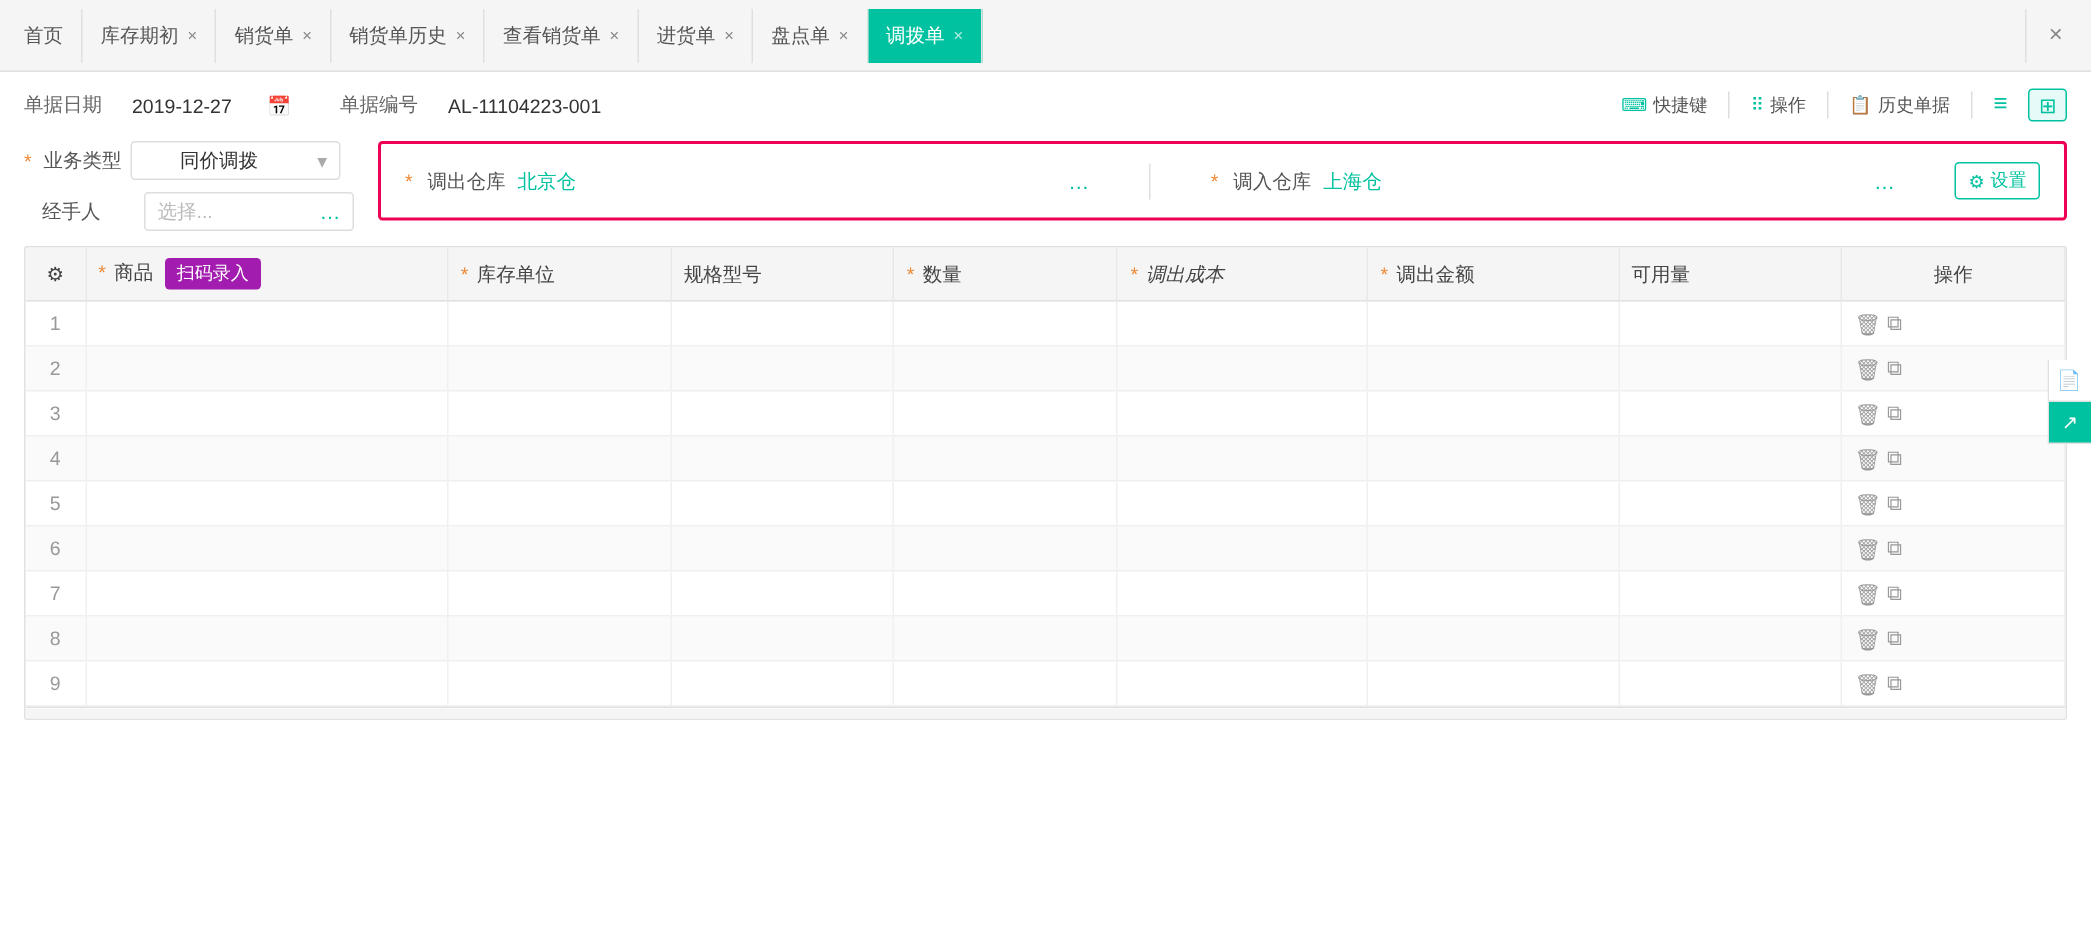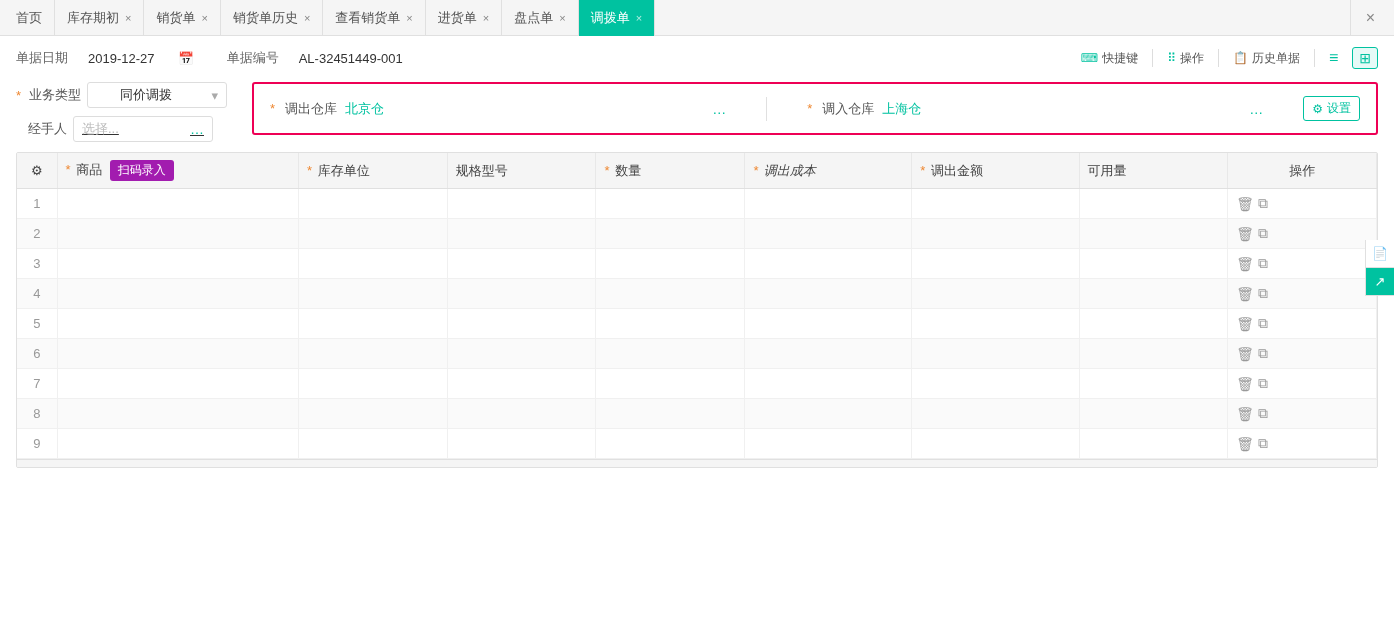--- a/index.html
+++ b/index.html
@@ -1,20 +1,20 @@
 <!DOCTYPE html>
 <html><head>
   <meta charset="utf-8">
   <style>
     * { box-sizing: border-box; margin: 0; padding: 0; }
     body { font-family: "Microsoft YaHei", "PingFang SC", Arial, sans-serif; font-size: 13px; color: #333; background: #fff; overflow: hidden; }
 
     
     .tab-bar {
-      display: flex; align-items: center; background: #f5f5f5; border-bottom: 1px solid #e0e0e0; height: 36px; padding: 0 4px;
+      display: flex; align-items: center; background: #f5f5f5; border-bottom: 1px solid #e0e0e0; height: 48px; padding: 0 4px;
     }
     .tab {
       display: flex; align-items: center; padding: 0 12px; height: 36px; cursor: pointer; font-size: 13px; color: #555; white-space: nowrap; border-right: 1px solid #e0e0e0;
     }
     .tab.active { background: #00c2a0; color: #fff; }
     .tab .close-icon { margin-left: 6px; font-size: 11px; cursor: pointer; opacity: 0.7; }
     .tab-spacer { flex: 1; }
     .window-close { display: flex; align-items: center; justify-content: center; width: 40px; height: 36px; cursor: pointer; font-size: 16px; color: #888; border-left: 1px solid #e0e0e0; }
 
     
@@ -134,21 +134,21 @@
   <div class="window-close">×</div>
 </div>
 
 <div class="main">
 
   <div class="form-header">
     <span class="form-header-label">单据日期</span>
     <span class="form-header-value">2019-12-27</span>
     <span class="date-icon">📅</span>
     <span class="form-header-label" style="margin-left:12px;">单据编号</span>
-    <span class="form-header-value">AL-32451449-001</span>
+    <span class="form-header-value">AL-11104223-001</span>
 
     <div class="top-toolbar">
       <div class="toolbar-btn">
         <span style="color:#00c2a0;">⌨</span>
         <span>快捷键</span>
       </div>
       <div class="divider-v"></div>
       <div class="toolbar-btn">
         <span style="color:#00c2a0; font-size:12px;">⠿</span>
         <span>操作</span>
@@ -173,23 +173,23 @@
     <div style="display:flex; flex-direction:column; gap:8px; min-width:220px;">
       <div class="field-group">
         <span class="required-star">*</span>
         <span class="field-label">业务类型</span>
         <div class="select-field" style="min-width:140px;padding-left:32px;">
           <span>同价调拨</span>
           <span style="flex:1;"></span>
           <span class="dropdown-arrow">▾</span>
         </div>
       </div>
-      <div class="field-group" style="margin-left:12px;">
+      <div class="field-group" style="margin-left:12px;justify-content:space-between;">
         <span class="field-label">经手人</span>
-        <div class="select-field" style="min-width:140px;text-decoration:underline;">
+        <div class="select-field" style="min-width:140px;">
           <span class="select-placeholder">选择...</span>
           <span style="flex:1;"></span>
           <span class="ellipsis-btn">…</span>
         </div>
       </div>
     </div>
 
     <div class="red-box">
 
       <div class="warehouse-group">

